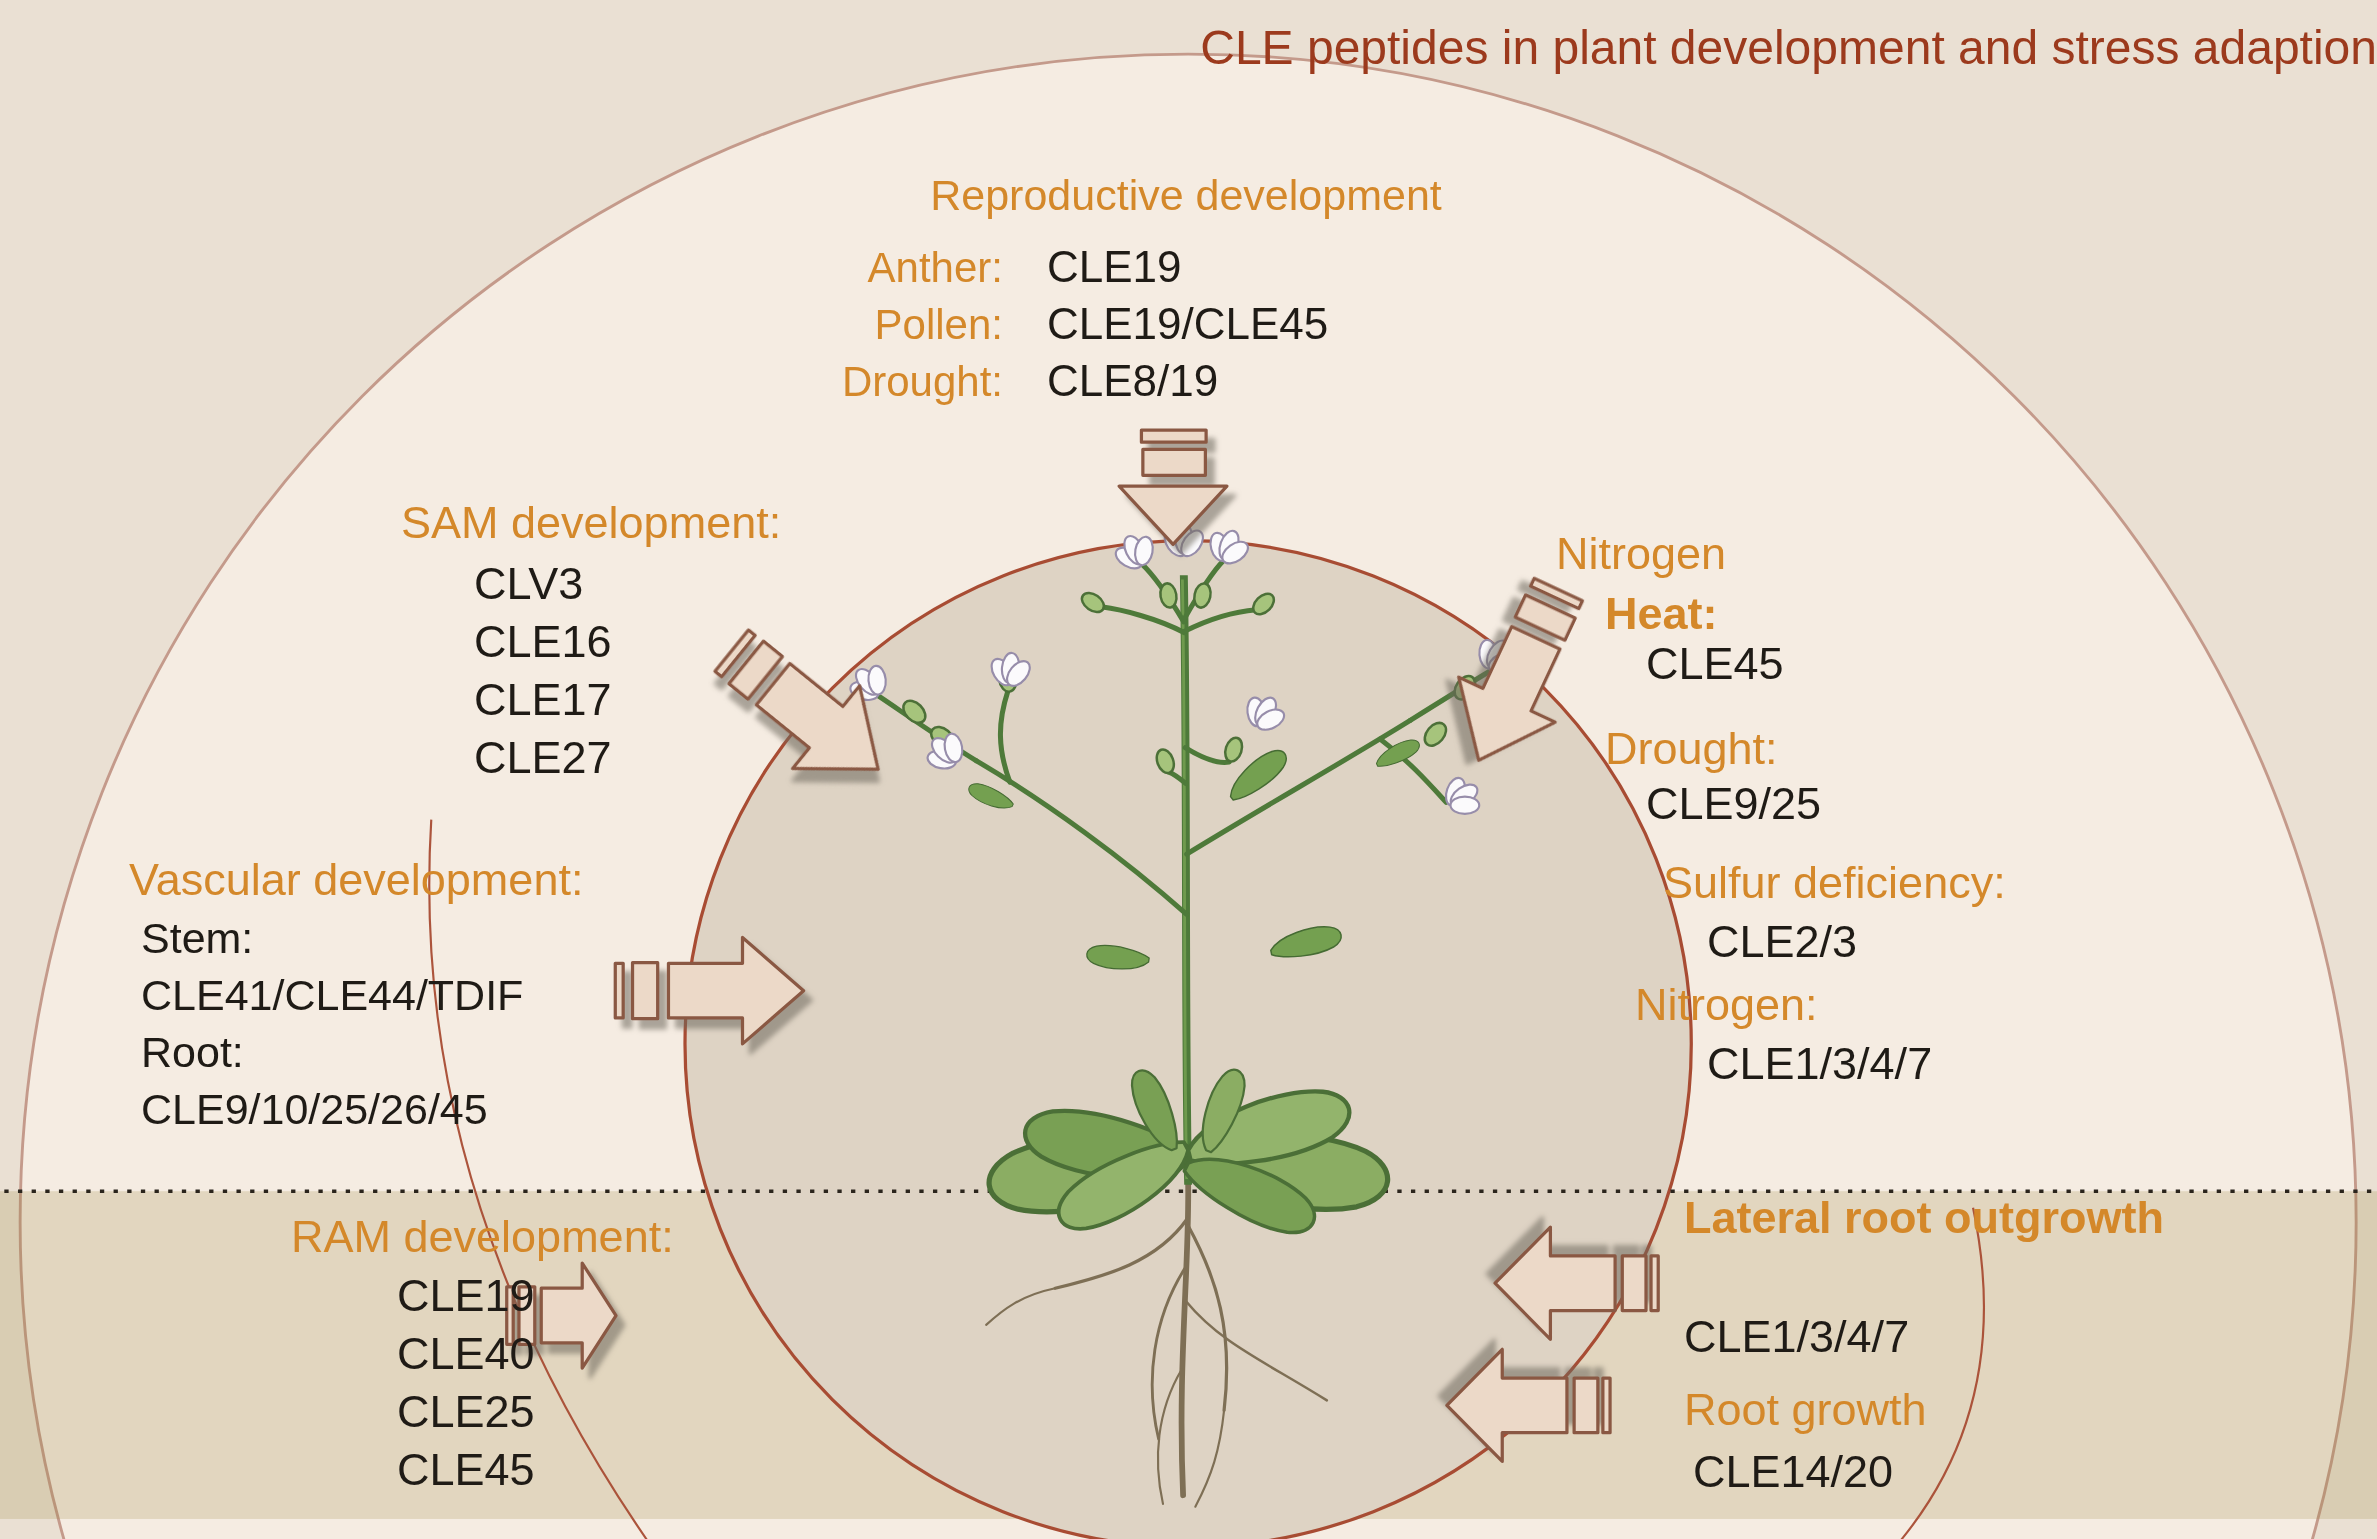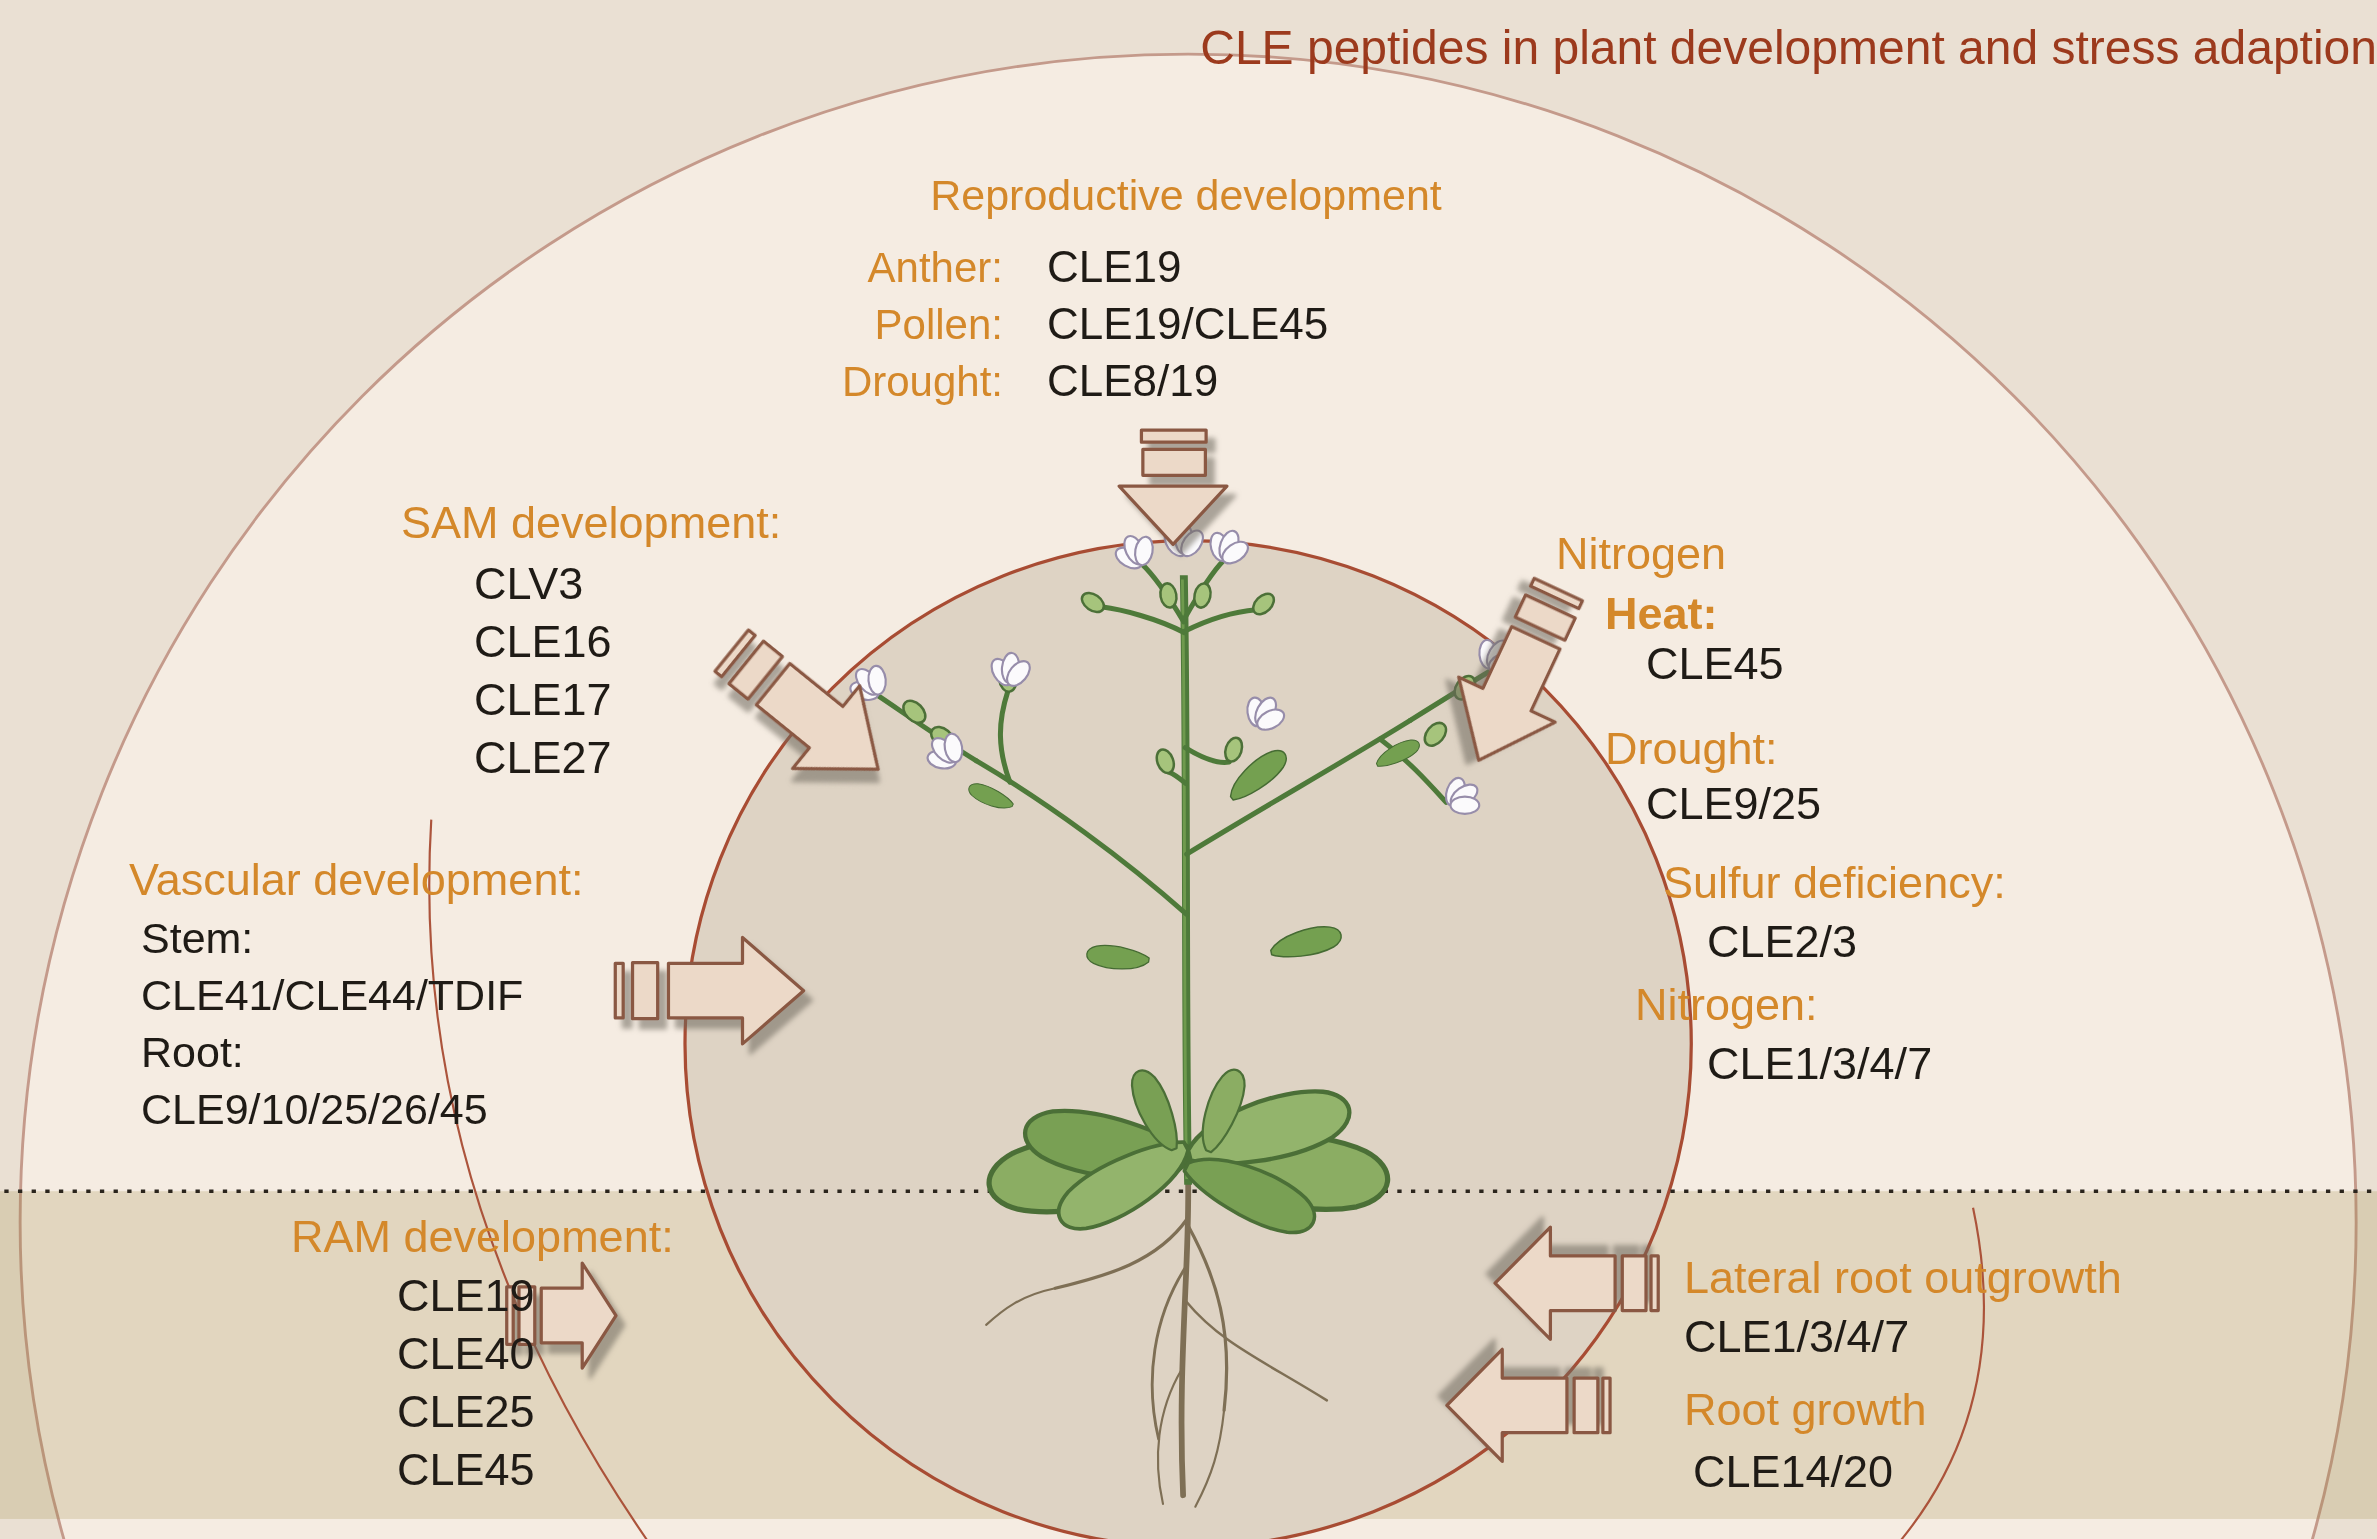--- a/index.html
+++ b/index.html
@@ -246,19 +246,19 @@
   <div class="txt h orange" style="left:1605px;top:588px;font-weight:bold;">Heat:</div>
   <div class="txt v black" style="left:1646px;top:638px;">CLE45</div>
   <div class="txt h orange" style="left:1605px;top:723px;">Drought:</div>
   <div class="txt v black" style="left:1646px;top:778px;">CLE9/25</div>
 
   <div class="txt h orange" style="left:1663px;top:857px;">Sulfur deficiency:</div>
   <div class="txt v black" style="left:1707px;top:916px;text-align:right;">CLE2/3</div>
   <div class="txt h orange" style="left:1635px;top:979px;">Nitrogen:</div>
   <div class="txt v black" style="left:1707px;top:1038px;">CLE1/3/4/7</div>
 
-  <div class="txt h orange" style="left:1684px;top:1252px;">Lateral root outgrowth</div>
+  <div class="txt h orange" style="left:1684px;top:1192px;font-weight:bold;">Lateral root outgrowth</div>
   <div class="txt v black" style="left:1684px;top:1311px;">CLE1/3/4/7</div>
   <div class="txt h orange" style="left:1684px;top:1384px;">Root growth</div>
   <div class="txt v black" style="left:1693px;top:1446px;">CLE14/20</div>
 
 </div>
 
 
 </body></html>

